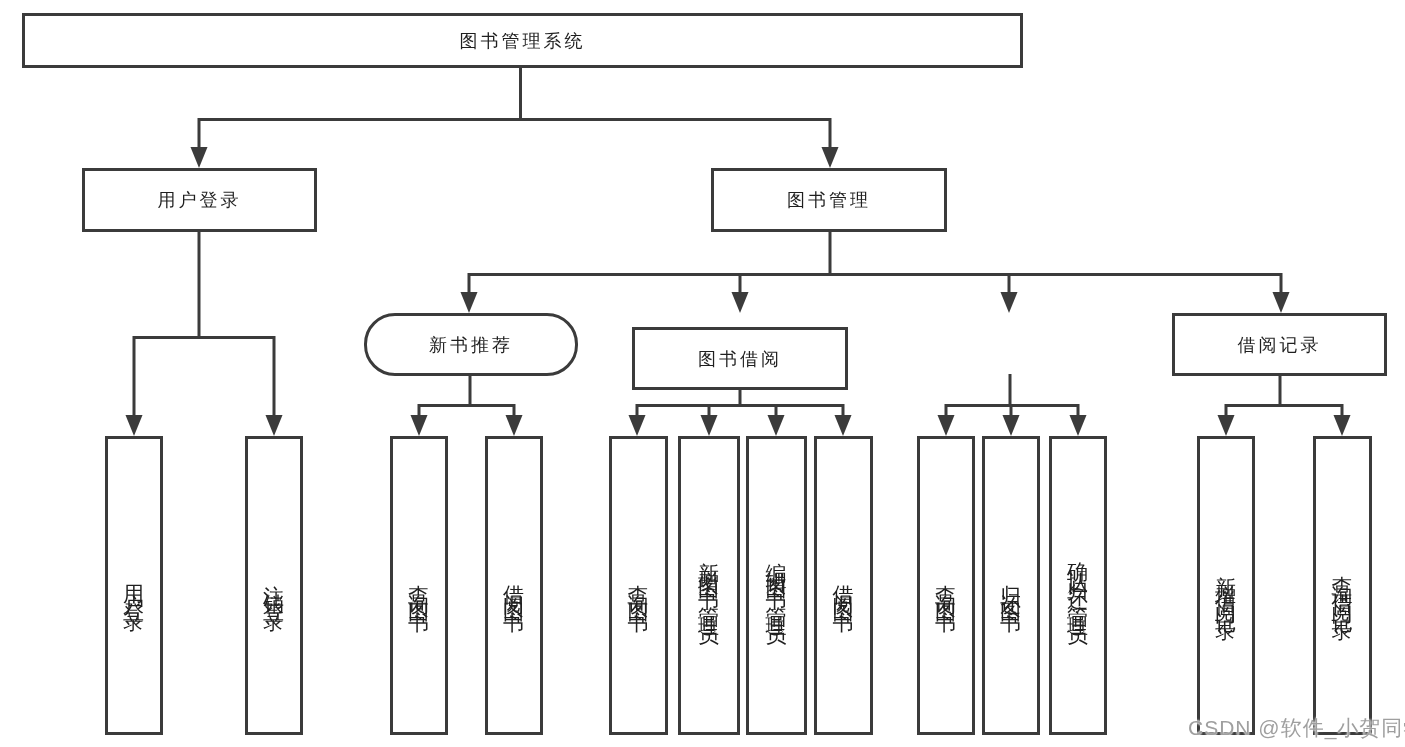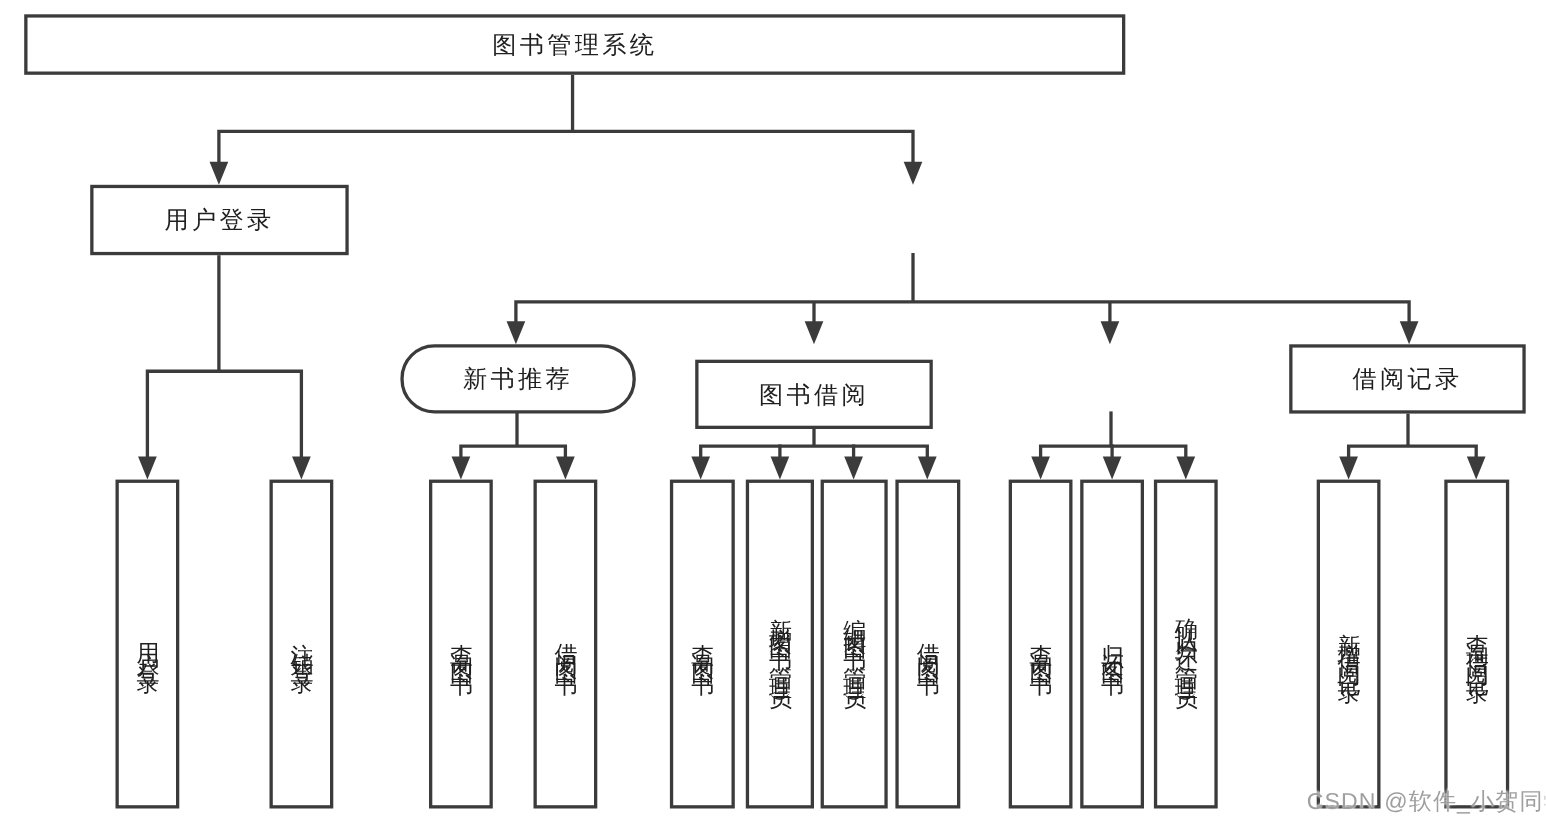--- a/index.html
+++ b/index.html
@@ -13,21 +13,21 @@
   }
   .wires{position:absolute;left:0;top:0;pointer-events:none;}
   .cl{fill:none;stroke:#3b3b3b;stroke-width:3;}
   .ah{fill:#3b3b3b;stroke:none;}
   .node{
     position:absolute;
     border:3px solid #3b3b3b;
     background:#ffffff;
     display:flex;align-items:center;justify-content:center;
     color:#1f1f1f;
-    font-size:22px;
+    font-size:18px;
     letter-spacing:3px;
     white-space:nowrap;
   }
   .vnode{
     position:absolute;
     border:3px solid #3b3b3b;
     background:#ffffff;
     display:flex;align-items:center;justify-content:center;
     color:#1f1f1f;
     font-size:21px;
@@ -110,20 +110,21 @@
       <path class="cl" d="M1280 374 V405.5"></path>
       <path class="cl" d="M1226 419 V405.5 H1342 V419"></path>
       <path class="ah" d="M1226 436 l-8.5 -21 h17 z"></path>
       <path class="ah" d="M1342 436 l-8.5 -21 h17 z"></path>
     </g>
   </svg>
 
   <div class="node" style="left:22px;top:13px;width:1001px;height:55px;">图书管理系统</div>
 
   <div class="node" style="left:82px;top:168px;width:235px;height:64px;">用户登录</div>
+  <div class="node" style="left:711px;top:168px;width:236px;height:64px;">图书管理</div>
 
   <div class="node" style="left:364px;top:313px;width:214px;height:63px;border-radius:31px;">新书推荐</div>
   <div class="node" style="left:632px;top:327px;width:216px;height:63px;">图书借阅</div>
   <div class="node" style="left:1172px;top:313px;width:215px;height:63px;">借阅记录</div>
 
   <div class="vnode" style="left:105px;top:436px;width:58px;height:299px;">用户登录</div>
   <div class="vnode" style="left:245px;top:436px;width:58px;height:299px;">注销登录</div>
 
   <div class="vnode" style="left:390px;top:436px;width:58px;height:299px;">查询图书</div>
   <div class="vnode" style="left:485px;top:436px;width:58px;height:299px;">借阅图书</div>

